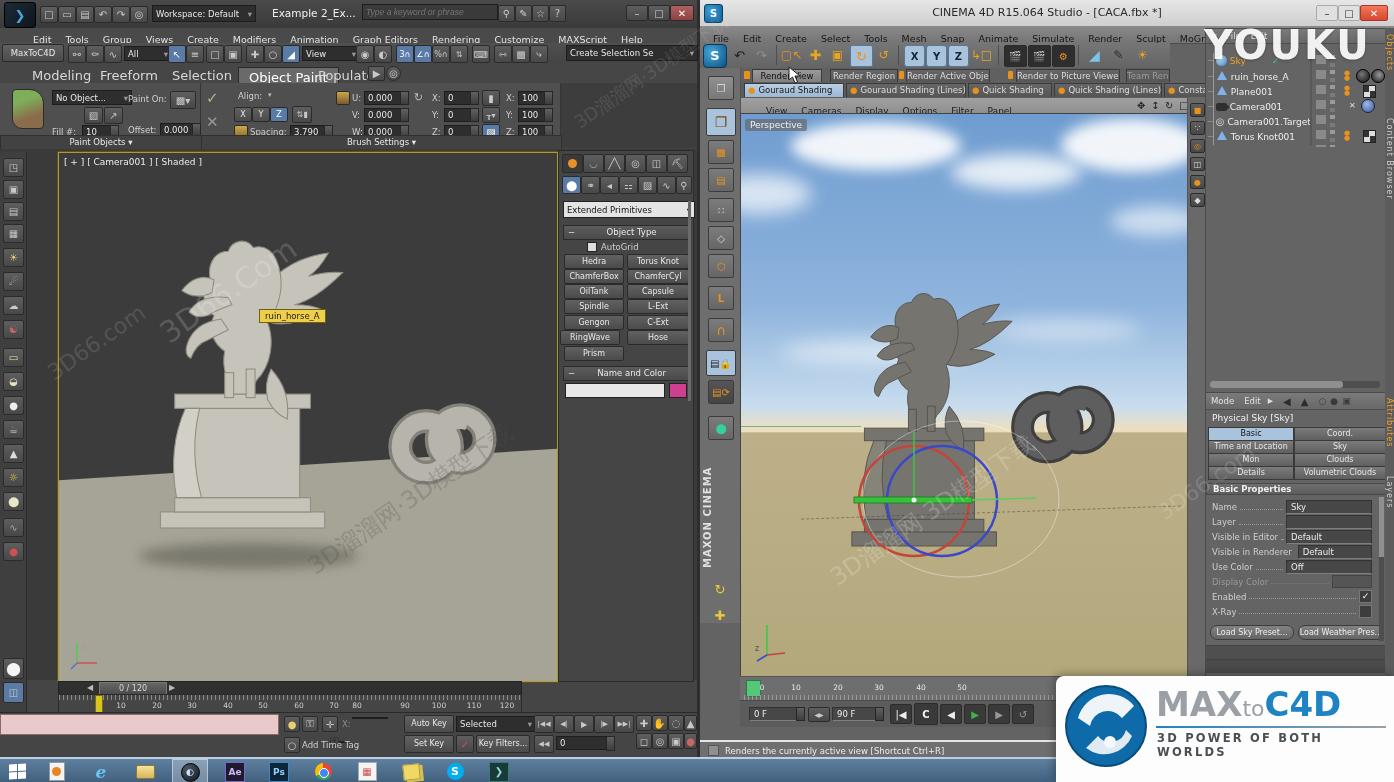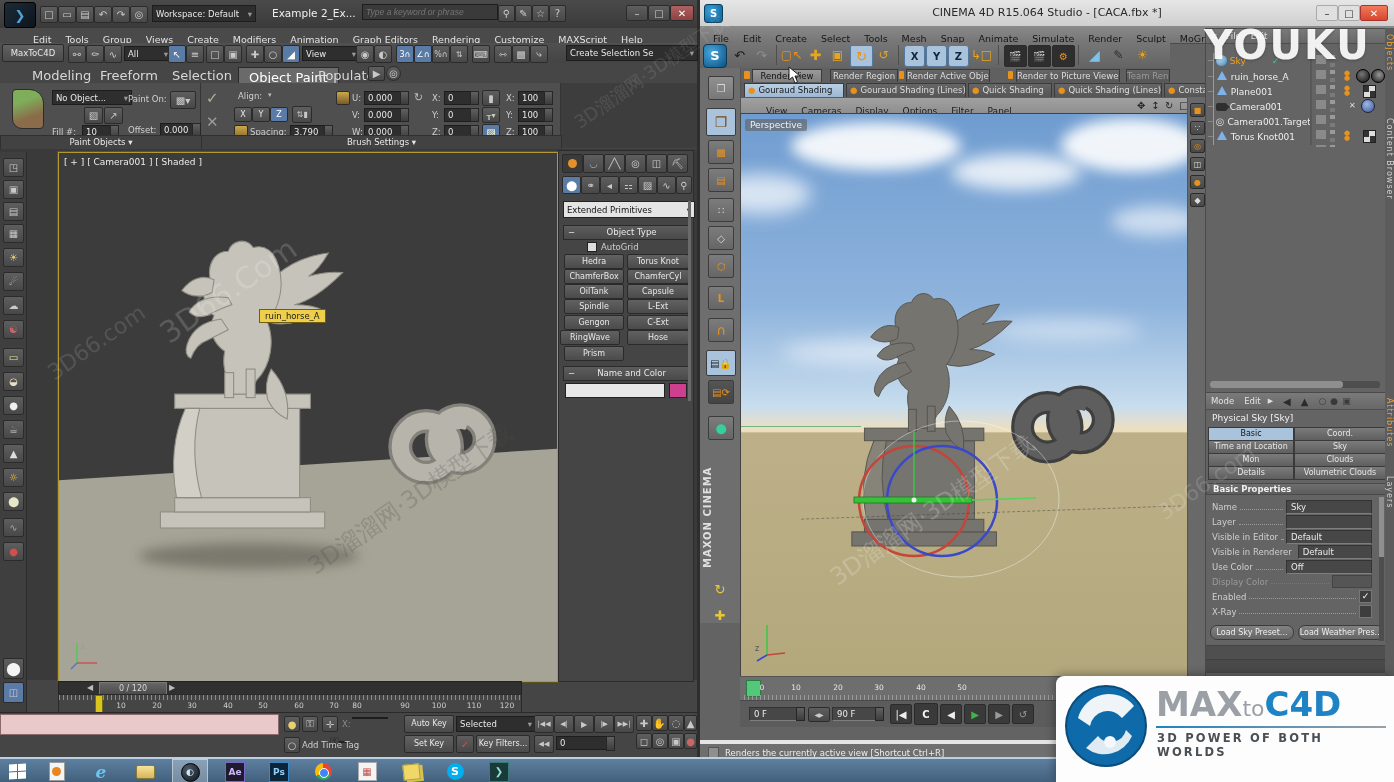--- a/index.html
+++ b/index.html
@@ -711,21 +711,21 @@
       <div class="ico a" style="left:68px;top:6px;width:20px;height:13px;font-size:6px;">◀▶</div>
       <div class="a c4val" style="left:92px;top:6px;width:40px;">90 F</div>
       <div class="a sp" style="left:135px;top:6px;height:12px;"></div>
       <div class="ico a" style="left:150px;top:3px;width:20px;height:18px;background:#3a3a3a;color:#eee;">|◀</div>
       <div class="ico a" style="left:174px;top:2px;width:22px;height:20px;background:#3a3a3a;color:#f4f4f4;font-weight:bold;">C</div>
       <div class="ico a" style="left:200px;top:3px;width:20px;height:18px;background:#3a3a3a;color:#eee;">◀</div>
       <div class="ico a" style="left:224px;top:3px;width:20px;height:18px;background:#3a3a3a;color:#3fb549;">▶</div>
       <div class="ico a" style="left:248px;top:3px;width:20px;height:18px;background:#3a3a3a;color:#9a9a9a;">▶</div>
       <div class="ico a" style="left:272px;top:3px;width:20px;height:18px;background:#3a3a3a;color:#9a9a9a;">↺</div>
     </div>
-    <div class="a f" style="left:0;top:740px;width:694px;height:17px;background:#6f6f6f;border-top:4px solid #e5e5e5;">
+    <div class="a f" style="left:0;top:740px;width:694px;height:17px;background:#6f6f6f;border-top:2px solid #e5e5e5;">
       <span style="width:9px;height:9px;background:#8f8f8f;border:1px solid #555;margin:0 6px 0 8px;display:inline-block;"></span>
       <span style="font-size:8.5px;color:#ededed;">Renders the currently active view [Shortcut Ctrl+R]</span>
     </div>
 
     <svg class="a" style="left:88px;top:66px;z-index:60;" width="14" height="18" viewBox="0 0 14 18">
       <path d="M1,1 L1,14 L4.5,11 L7,17 L9.5,16 L7,10 L12,10 Z" fill="#fff" stroke="#222" stroke-width="1"></path>
     </svg>
   </div>
 
   <div class="a" style="left:1204px;top:22px;font-size:40px;font-weight:800;color:rgba(255,255,255,.92);letter-spacing:2px;z-index:70;text-shadow:0 1px 3px rgba(0,0,0,.25);">YOUKU</div>

